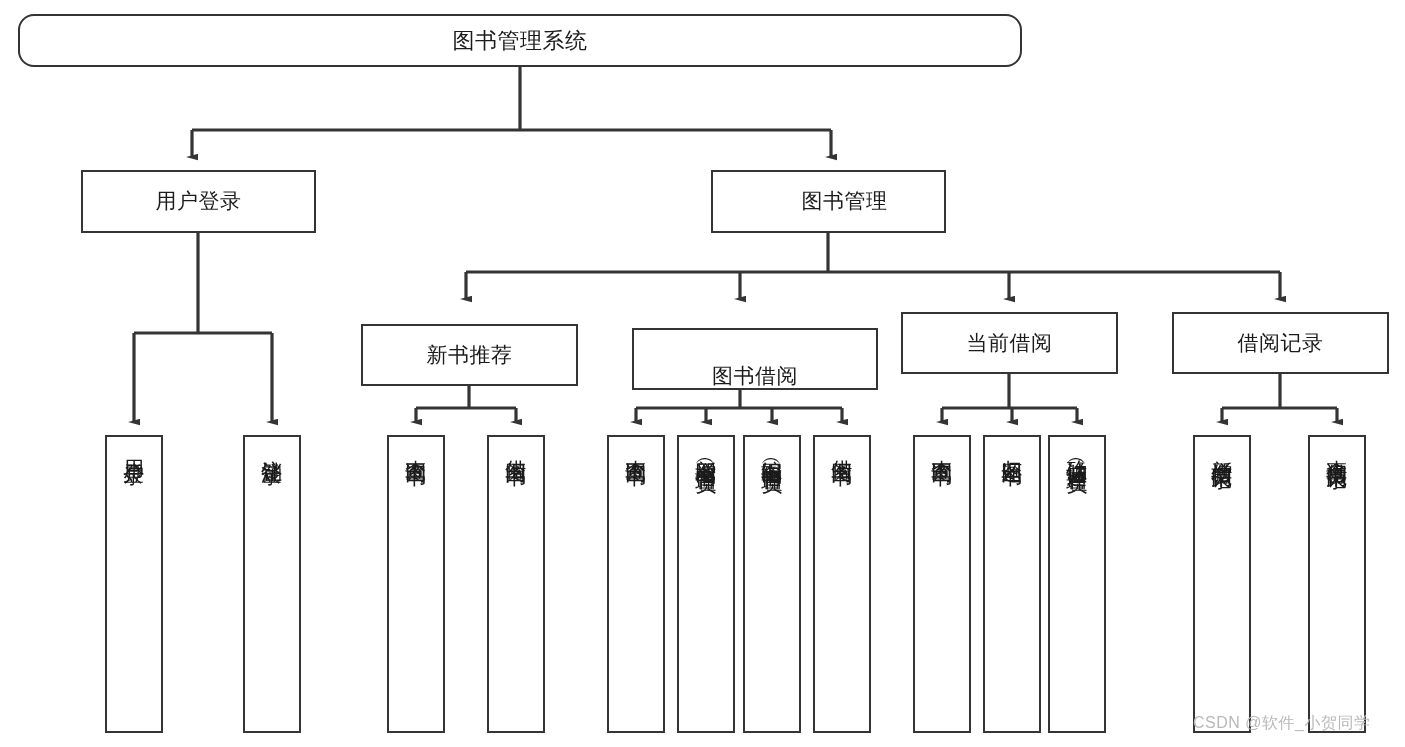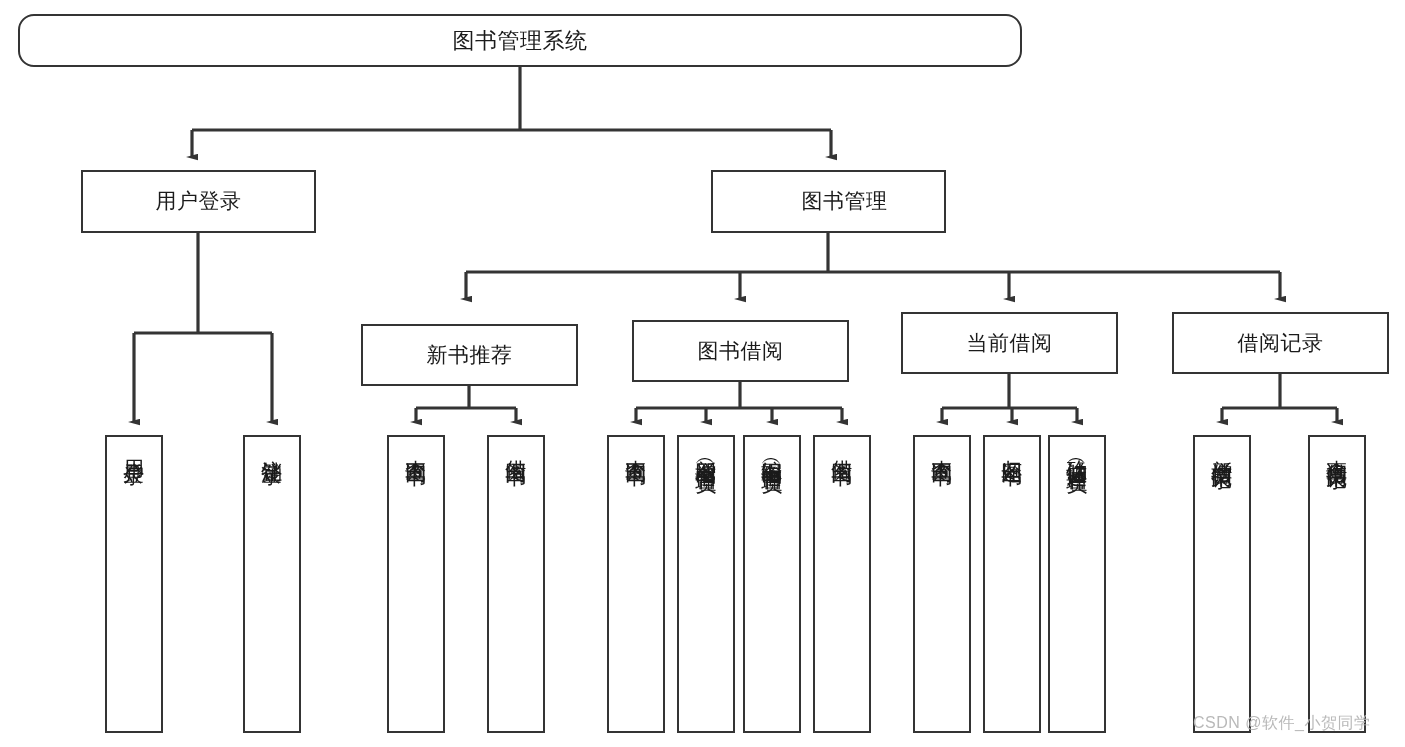--- a/index.html
+++ b/index.html
@@ -132,21 +132,21 @@
   <div class="node" style="left:81px; top:170px; width:235px; height:63px;">
     <span class="label">用户登录</span>
   </div>
   <div class="node" style="left:711px; top:170px; width:235px; height:63px;padding-left:32px;">
     <span class="label">图书管理</span>
   </div>
 
   <div class="node" style="left:361px; top:324px; width:217px; height:62px;">
     <span class="label">新书推荐</span>
   </div>
-  <div class="node" style="left:632px; top:320px; width:217px; height:62px;">
+  <div class="node" style="left:632px; top:328px; width:246px; height:62px;align-items:flex-end;">
     <span class="label">图书借阅</span>
   </div>
   <div class="node" style="left:1172px; top:312px; width:217px; height:62px;">
     <span class="label">借阅记录</span>
   </div>
   <div class="node" style="left:901px; top:312px; width:217px; height:62px;">
     <span class="label">当前借阅</span>
   </div>
 
   <div class="node vert short" style="left:105px; top:435px; width:58px; height:298px;">

